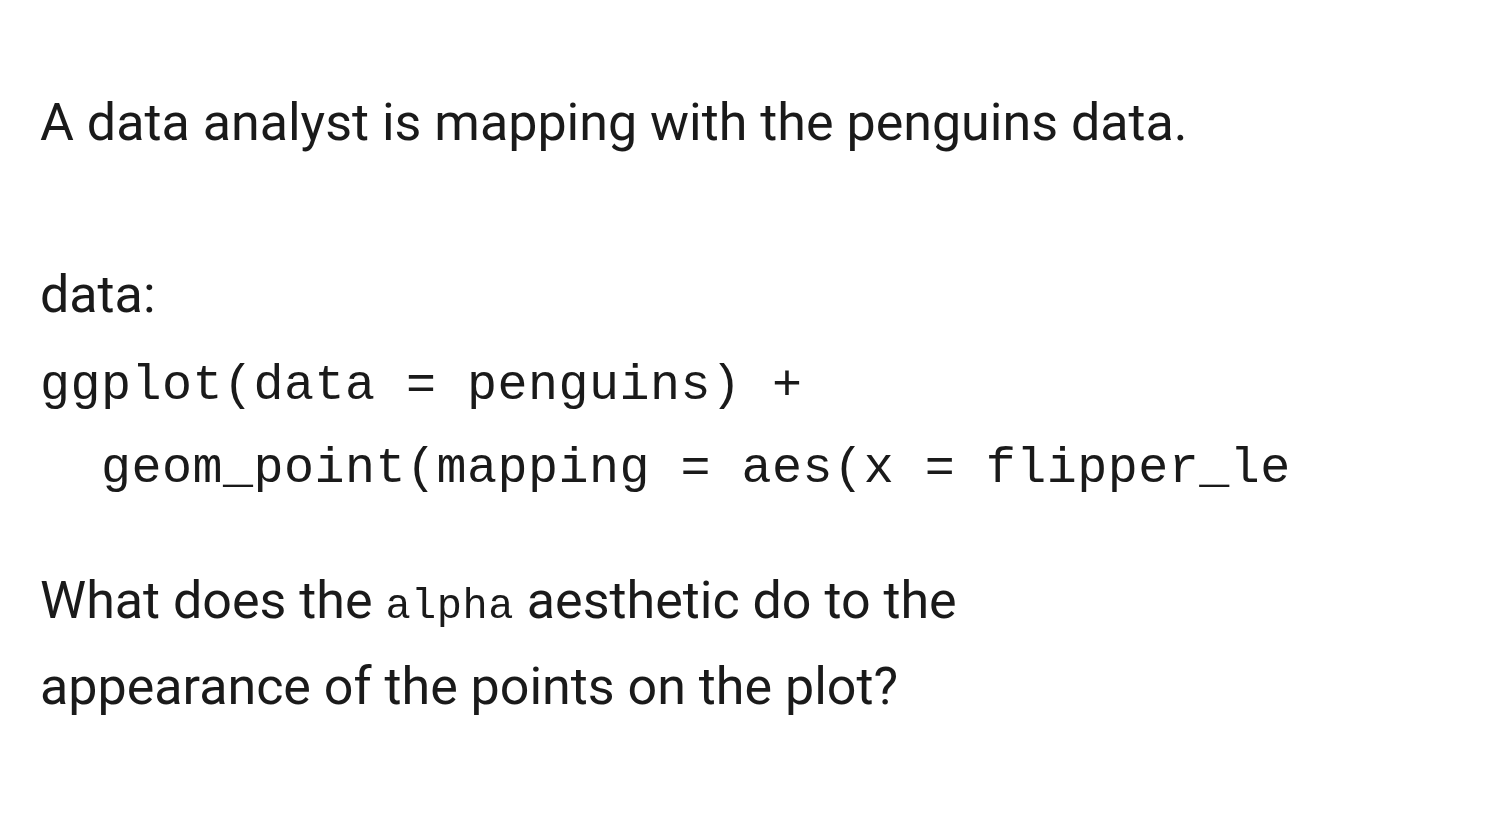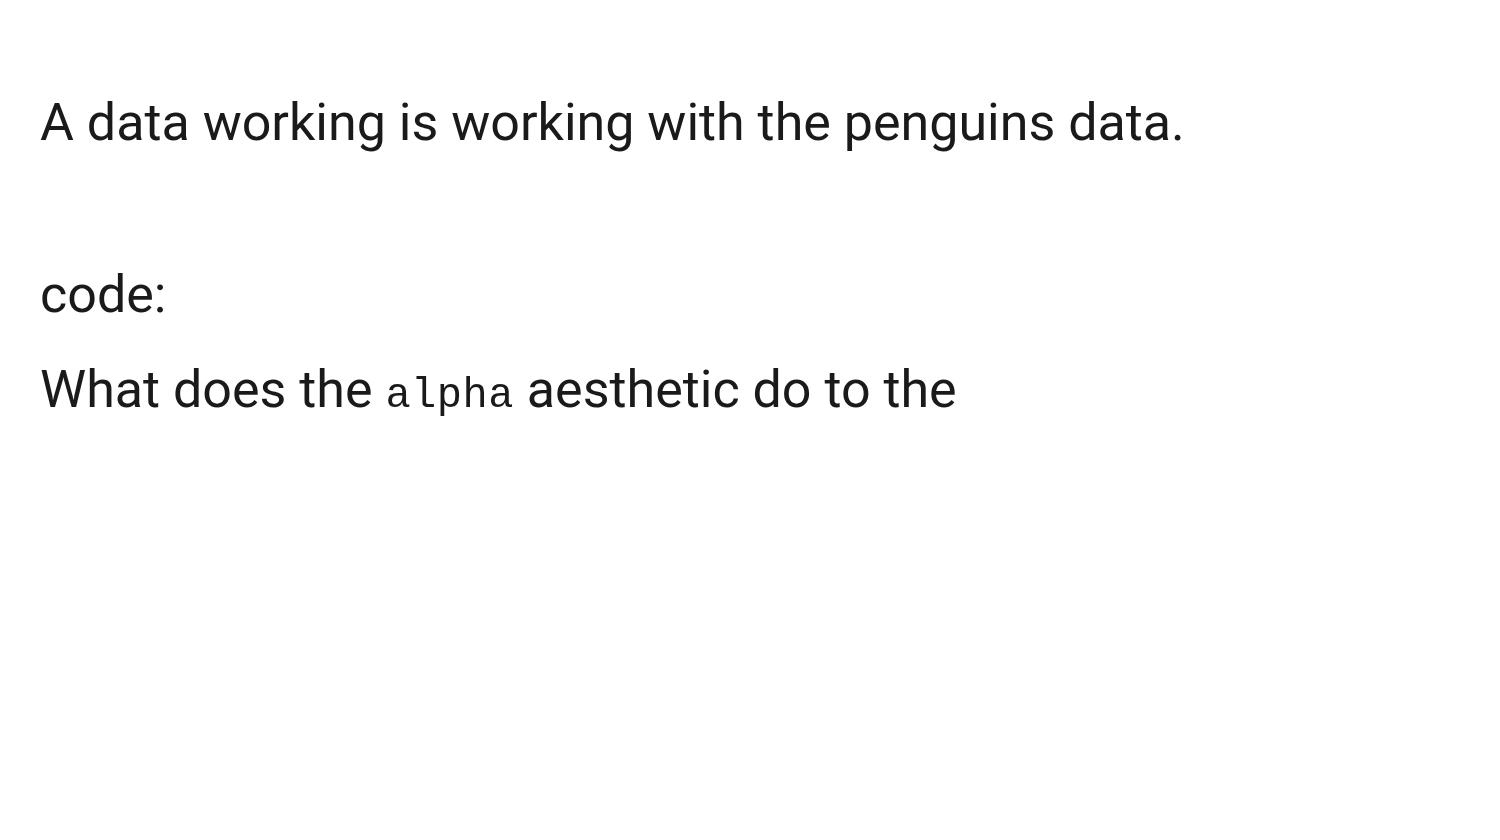--- a/index.html
+++ b/index.html
@@ -39,20 +39,23 @@
       font-family: "Courier New", Courier, monospace;
       font-size: 42px;
       letter-spacing: 0.5px;
     }
   </style>
 </head>
 <body>
 
 <div class="content">
   <div class="para">
-    <span>A data working is working with the penguins data.</span><br>
+    <span>A data analyst is mapping with the penguins data.</span><br>
     <br>
-    <span>code:</span>
+    <span>data:</span>
   </div>
+  <div class="code-block"><span>ggplot(data = penguins) +</span>
+<span>  geom_point(mapping = aes(x = flipper_le</span></div>
   <div class="question">
     <span>What does the </span><span class="inline-code">alpha</span><span> aesthetic do to the</span><br>
+    <span>appearance of the points on the plot?</span>
   </div>
 </div>
 
 </body></html>

